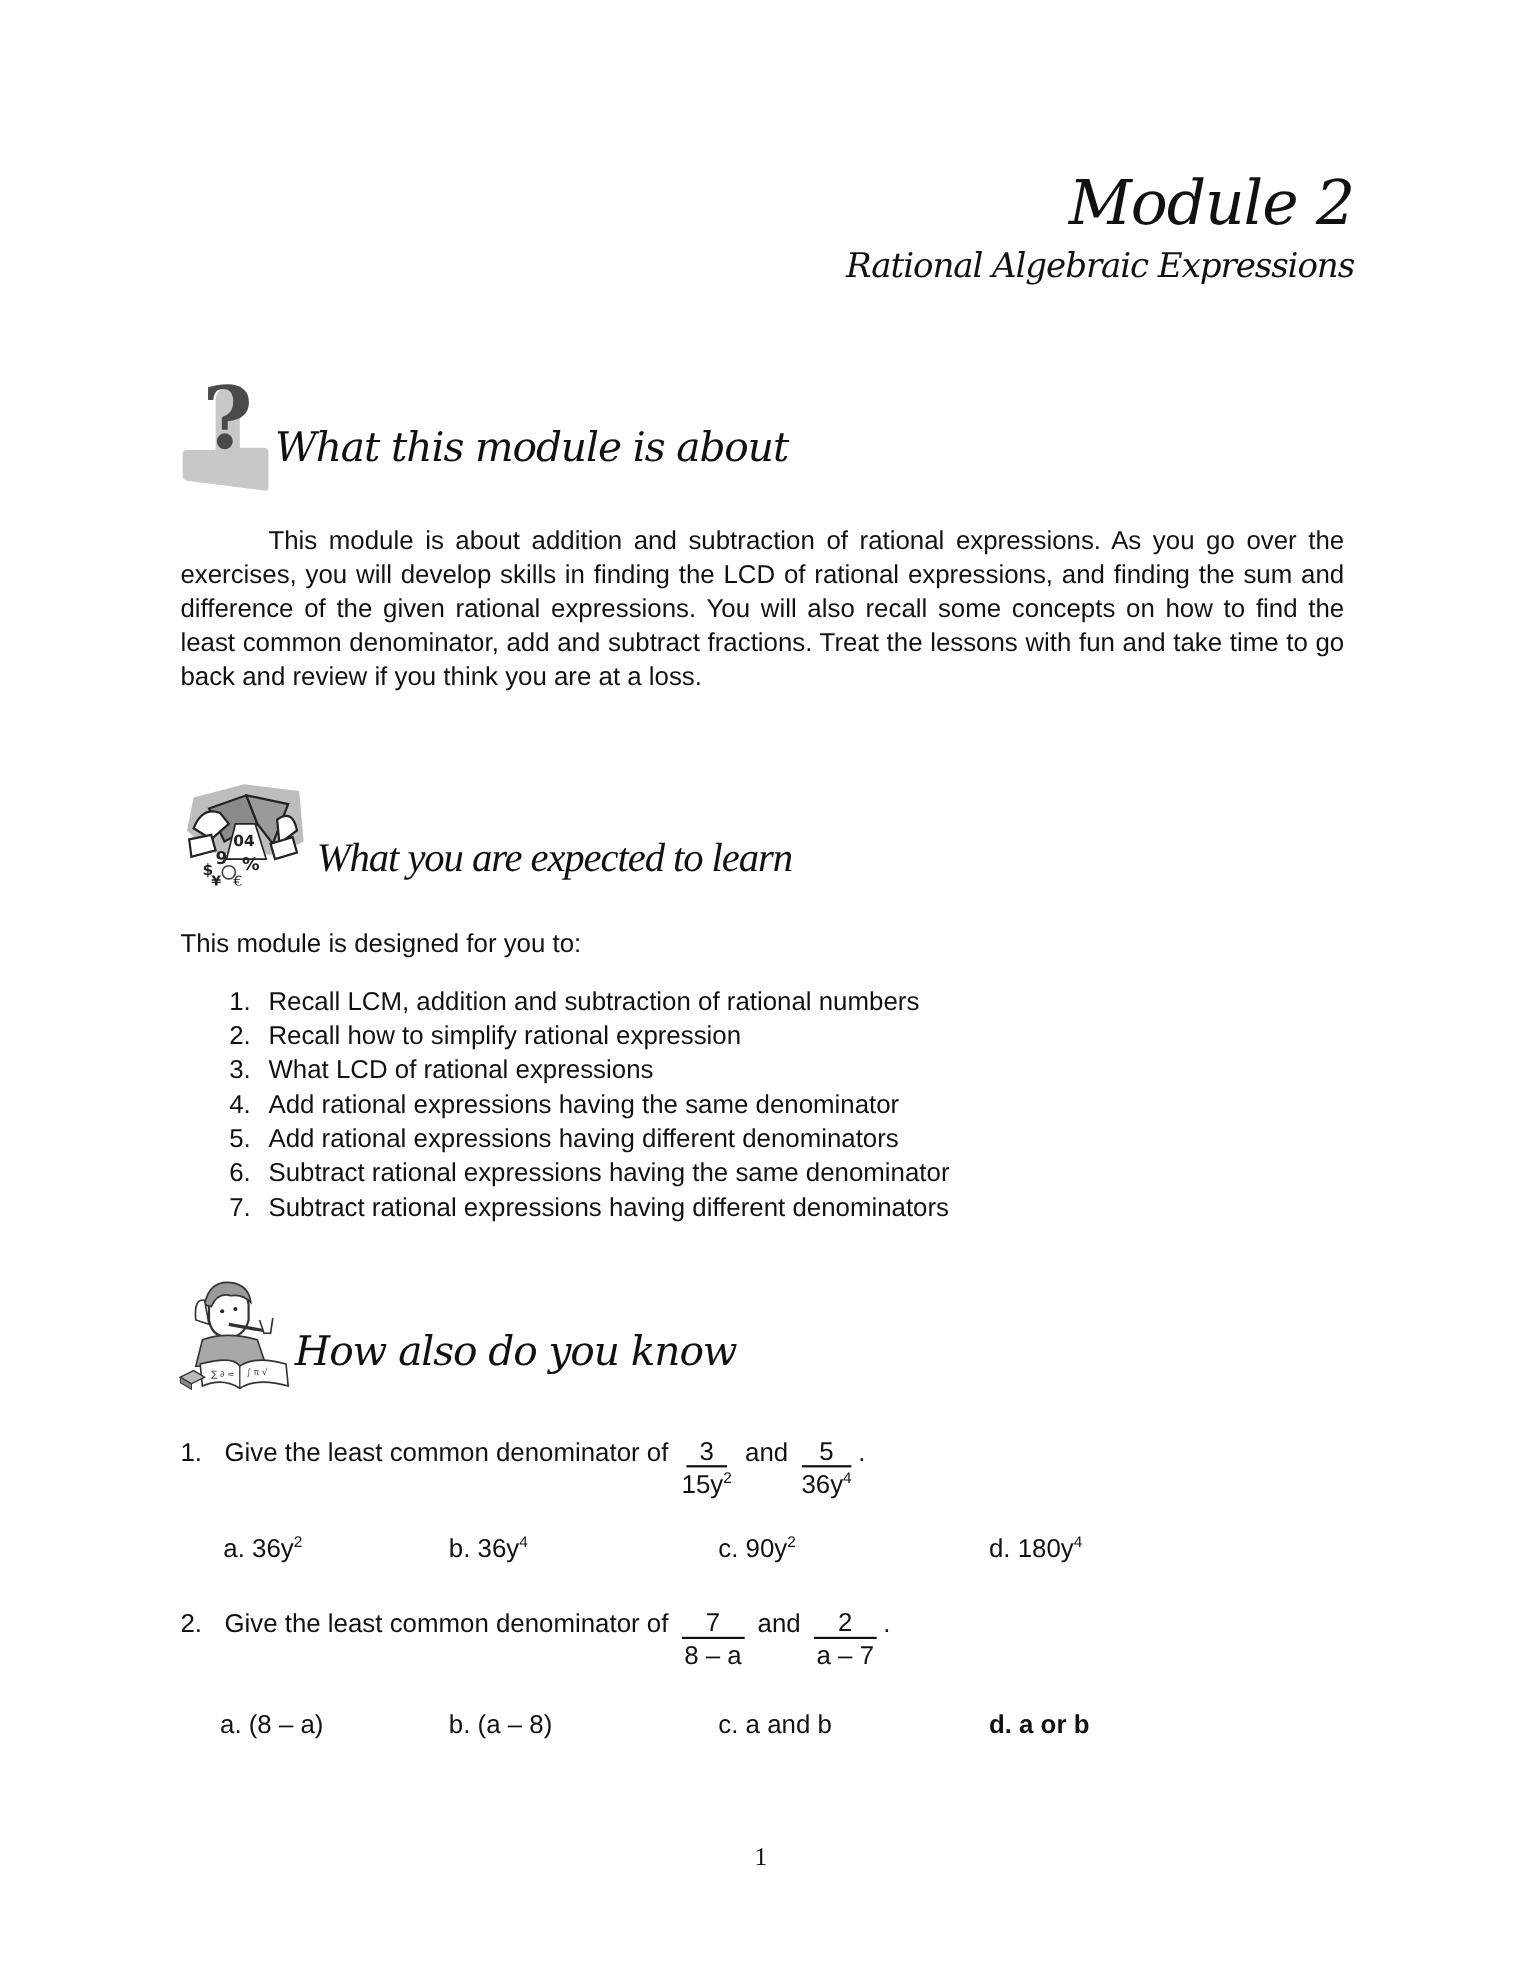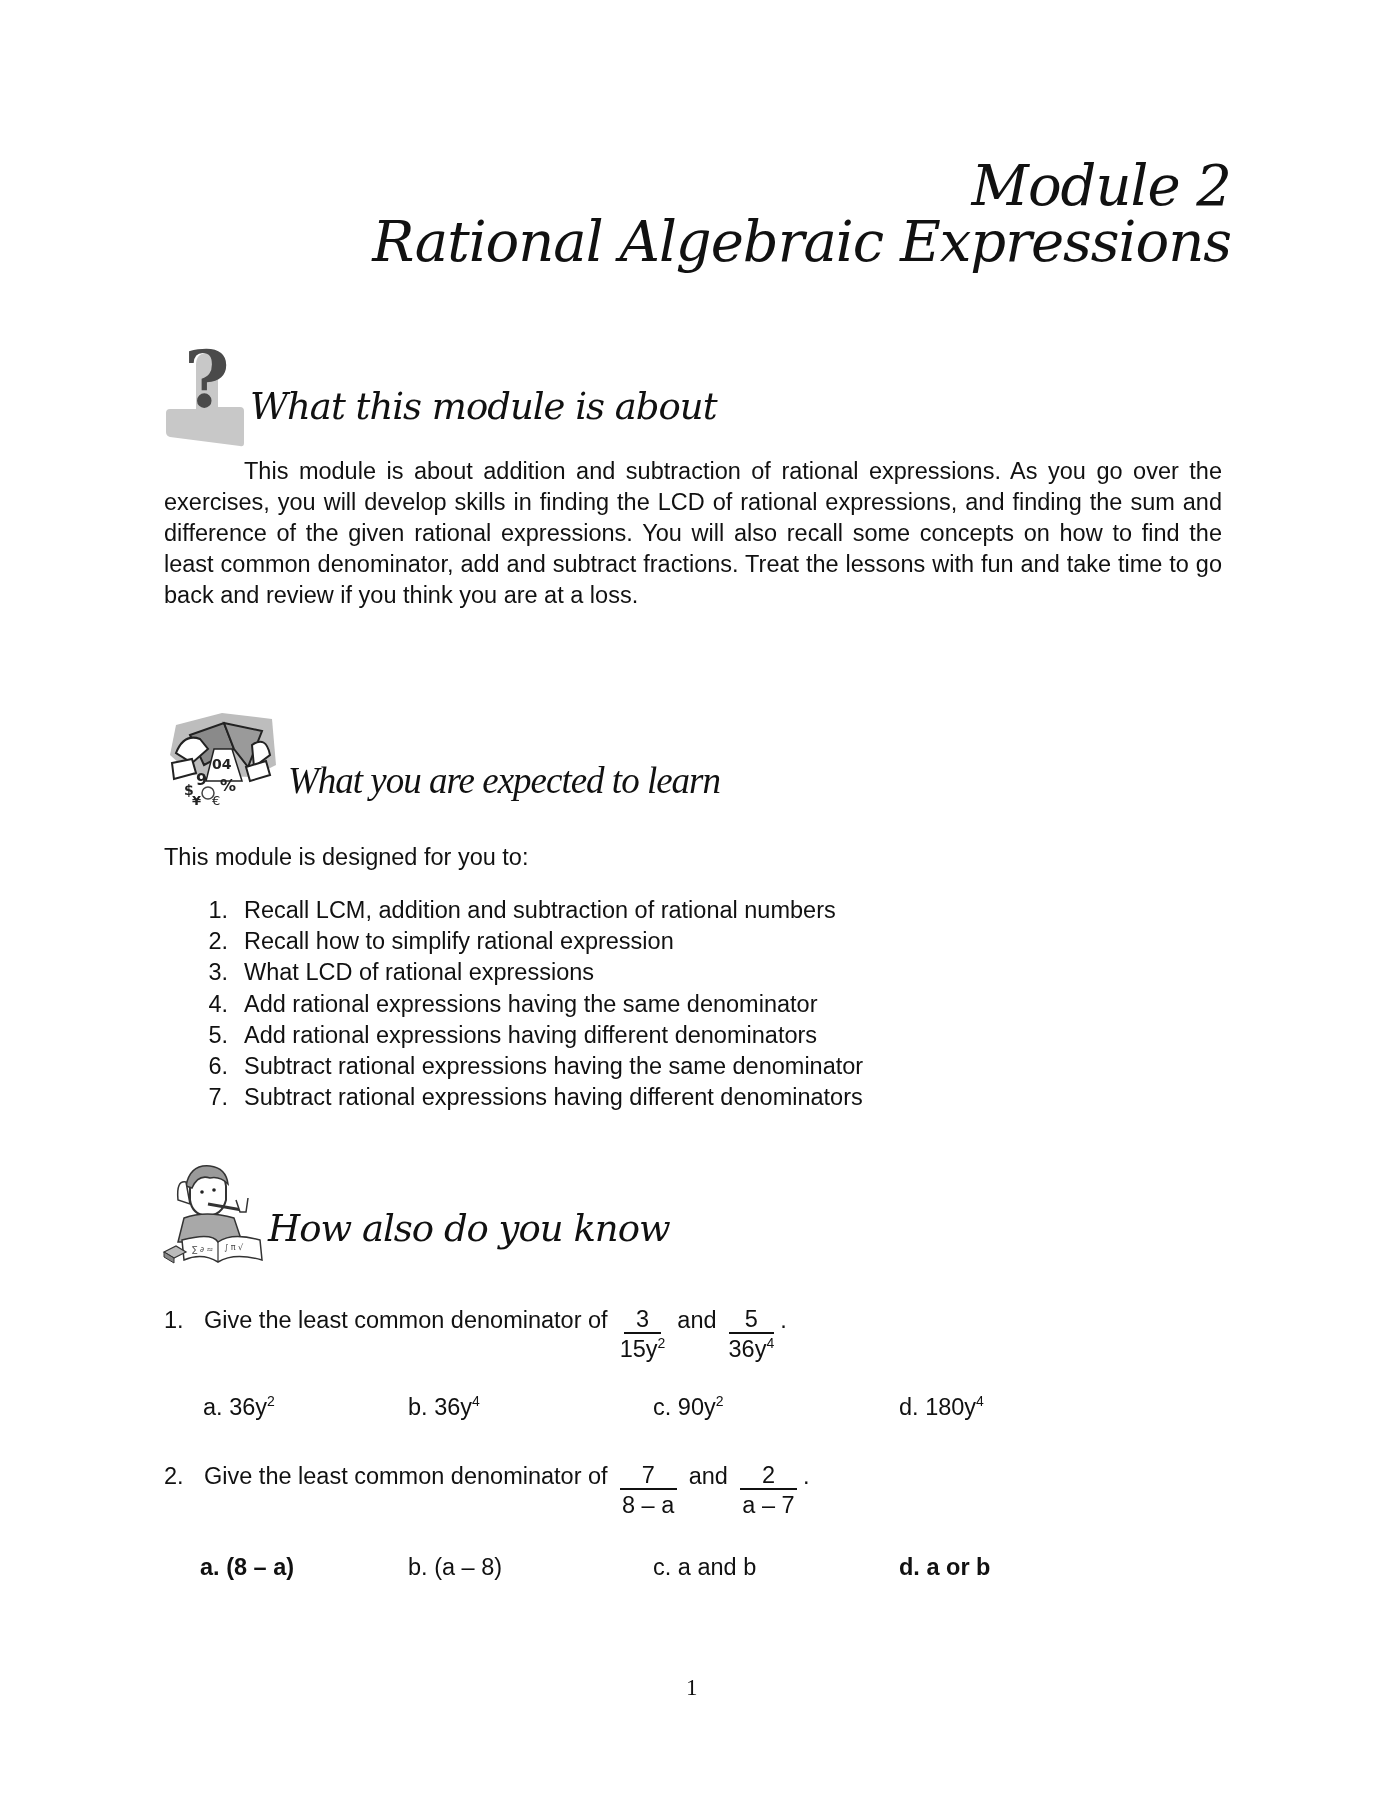--- a/index.html
+++ b/index.html
@@ -9,21 +9,21 @@
       font-family: "Liberation Sans", sans-serif;
     }
     .script {
       font-family: "DejaVu Serif", serif;
       font-style: italic;
       color: #111;
       letter-spacing: -1px;
     }
     .title-block { position: absolute; right: 160px; top: 160px; text-align: right; }
     .title-line1 { font-size: 56px; line-height: 52px; }
-    .title-line2 { font-size: 56px; line-height: 52px; margin-top: 4px; }
+    .title-line2 { font-size: 31px; line-height: 52px; margin-top: 4px; }
 
     .section-head { position: absolute; left: 162px; display: flex; align-items: flex-end; }
     .section-head .heading { font-size: 37px; line-height: 44px; margin-left: 4px; }
 
     .icon-box { position: relative; flex: 0 0 auto; }
 
     .body-text {
       position: absolute; left: 164px; width: 1058px;
       font-size: 23.5px; line-height: 31px; text-align: justify;
       text-align-last: left;
@@ -61,21 +61,21 @@
 <div class="section-head" style="top:325px;">
   <div class="icon-box" style="width:84px;height:125px;">
     <svg width="84" height="125" viewBox="0 0 84 125">
       <path d="M34 40 Q34 28 45 28 Q56 28 56 40 L56 82 L78 82 Q82 82 82 86 L82 118 Q82 122 78 121 L8 112 Q4 111 4 107 L4 88 Q4 84 8 84 L34 84 Z" fill="#c8c8c8"></path>
       <text x="22" y="82" font-family="DejaVu Serif, serif" font-weight="bold" font-size="78" fill="#4a4a4a">?</text>
     </svg>
   </div>
   <div class="script heading" style="margin-bottom:21px;">What this module is about</div>
 </div>
 
-<div class="body-text" style="top:456px;">
+<div class="body-text" style="top:476px;">
   <span class="indent"></span><span>This module is about addition and subtraction of rational expressions.  As you go over the exercises, you will develop skills in finding the LCD of rational expressions, and finding the sum and difference of the given rational expressions.  You will also recall some concepts on how to find the least common denominator, add and subtract fractions.  Treat the lessons with fun and take time to go back and review if you think you are at a loss.</span>
 </div>
 
 <div class="section-head" style="top:705px;">
   <div class="icon-box" style="width:122px;height:100px;">
     <svg width="122" height="100" viewBox="0 0 122 100">
       <polygon points="14,20 60,8 110,14 114,60 90,72 30,70 8,50" fill="#bdbdbd"></polygon>
       <polygon points="28,30 62,18 72,44 42,60" fill="#8a8a8a" stroke="#222" stroke-width="2"></polygon>
       <polygon points="62,18 100,26 86,62 72,44" fill="#9a9a9a" stroke="#222" stroke-width="2"></polygon>
       <path d="M14 48 Q22 28 38 34 L46 44 L30 58 Z" fill="#fff" stroke="#222" stroke-width="2"></path>
@@ -185,19 +185,19 @@
     <span style="margin:0 6px;">and</span>
     <span class="frac">
       <span class="numer" style="padding:0 22px;">2</span>
       <span class="denom">a – 7</span>
     </span>
     <span>.</span>
   </div>
 </div>
 
 <div class="choices" style="top:1552px;">
-  <span class="choice" style="left:-3px;font-weight:bold;"><span>a.</span> <span>(8 – a)</span></span>
+  <span class="choice" style="left:-3px;"><span>a.</span> <span>(8 – a)</span></span>
   <span class="choice" style="left:205px;"><span>b.</span> <span>(a – 8)</span></span>
   <span class="choice" style="left:450px;"><span>c.</span> <span>a and b</span></span>
   <span class="choice" style="left:696px;font-weight:bold;"><span>d.</span> <span>a or b</span></span>
 </div>
 
 <div class="page-num">1</div>
 
 </body></html>

